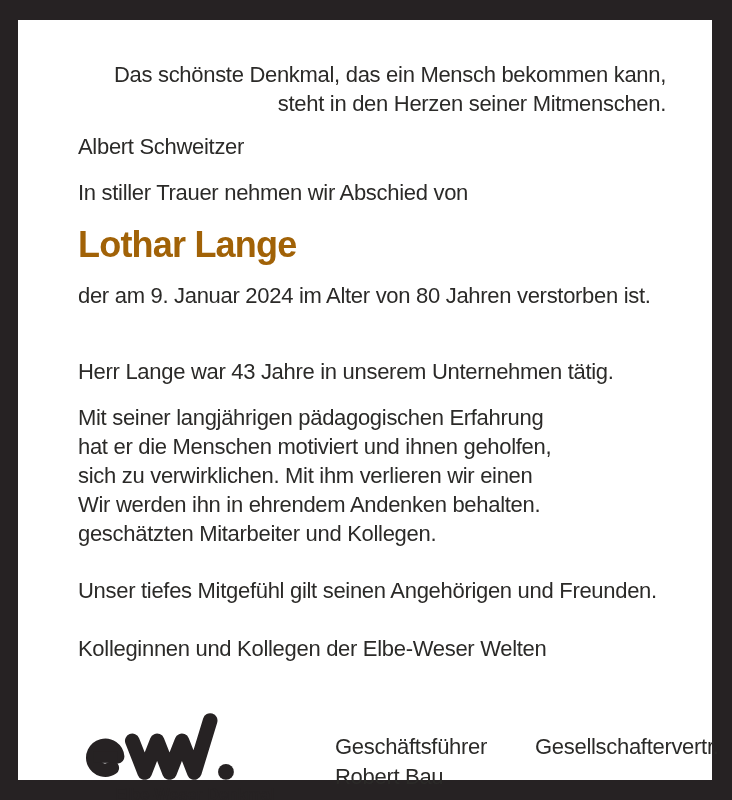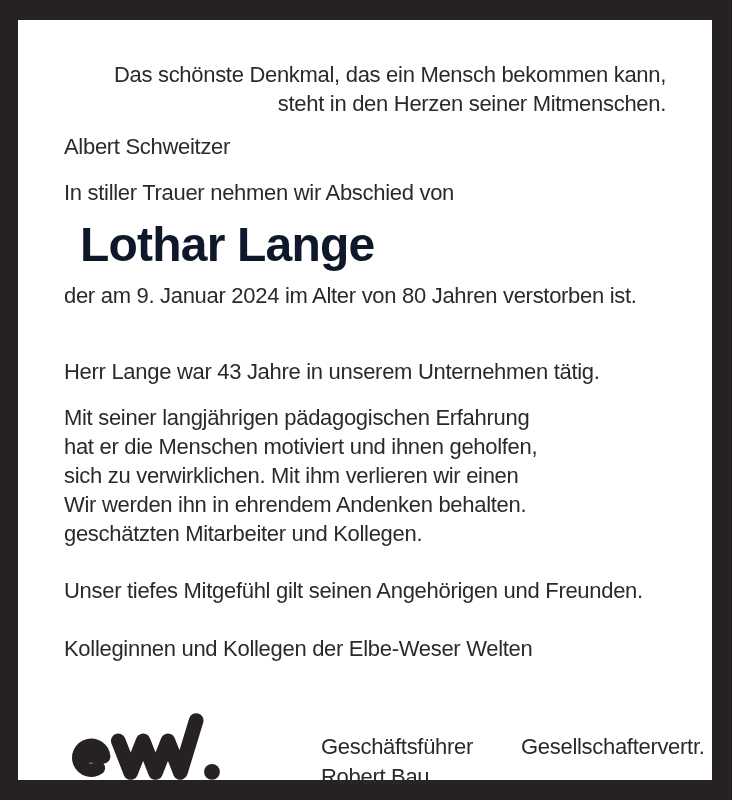--- a/index.html
+++ b/index.html
@@ -17,39 +17,39 @@
     background: #262223;
   }
   .sheet {
     position: absolute;
     top: 20px;
     left: 18px;
     right: 20px;
     bottom: 20px;
     background: #ffffff;
     box-sizing: border-box;
-    padding: 40px 46px 0 46px;
+    padding: 40px 46px 0 60px;
     color: #2b2a28;
     font-size: 22px;
     letter-spacing: -0.3px;
     line-height: 29px;
   }
   .quote { text-align: right; }
   .quote-line { white-space: nowrap; }
   .attribution {
     margin-top: 14px;
   }
   .intro { margin-top: 17px; }
   .name {
-    margin: 12px 0 0 16px;
-    font-size: 48px;
+    margin: 12px 0 0 0;
+    font-size: 36px;
     line-height: 52px;
     font-weight: bold;
     letter-spacing: -0.8px;
-    color: #0f172a;
+    color: #a16207;
   }
   .death-line { margin-top: 10px; }
   .service-line { margin-top: 47px; }
   .tribute { margin-top: 17px; }
   .condolence { margin-top: 28px; }
   .signoff { margin-top: 29px; }
   .footer {
     margin-top: 44px;
     display: flex;
     flex-direction: row;

